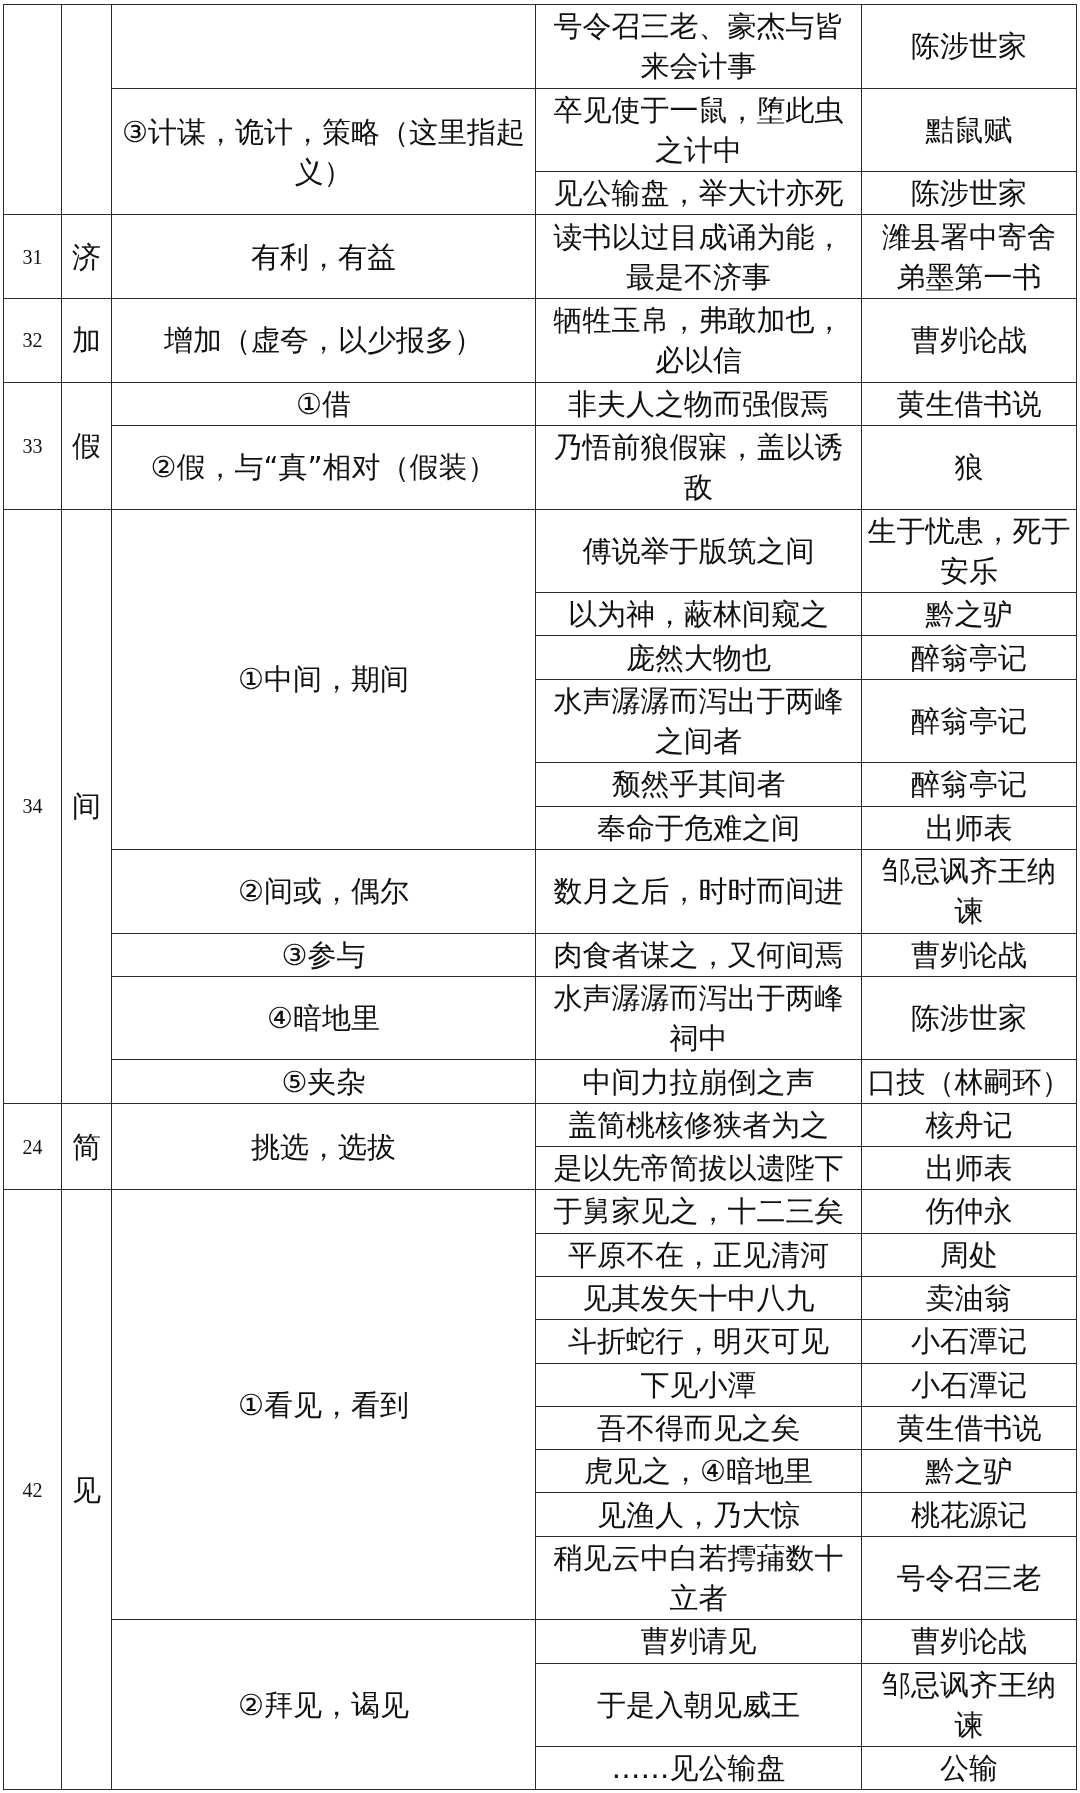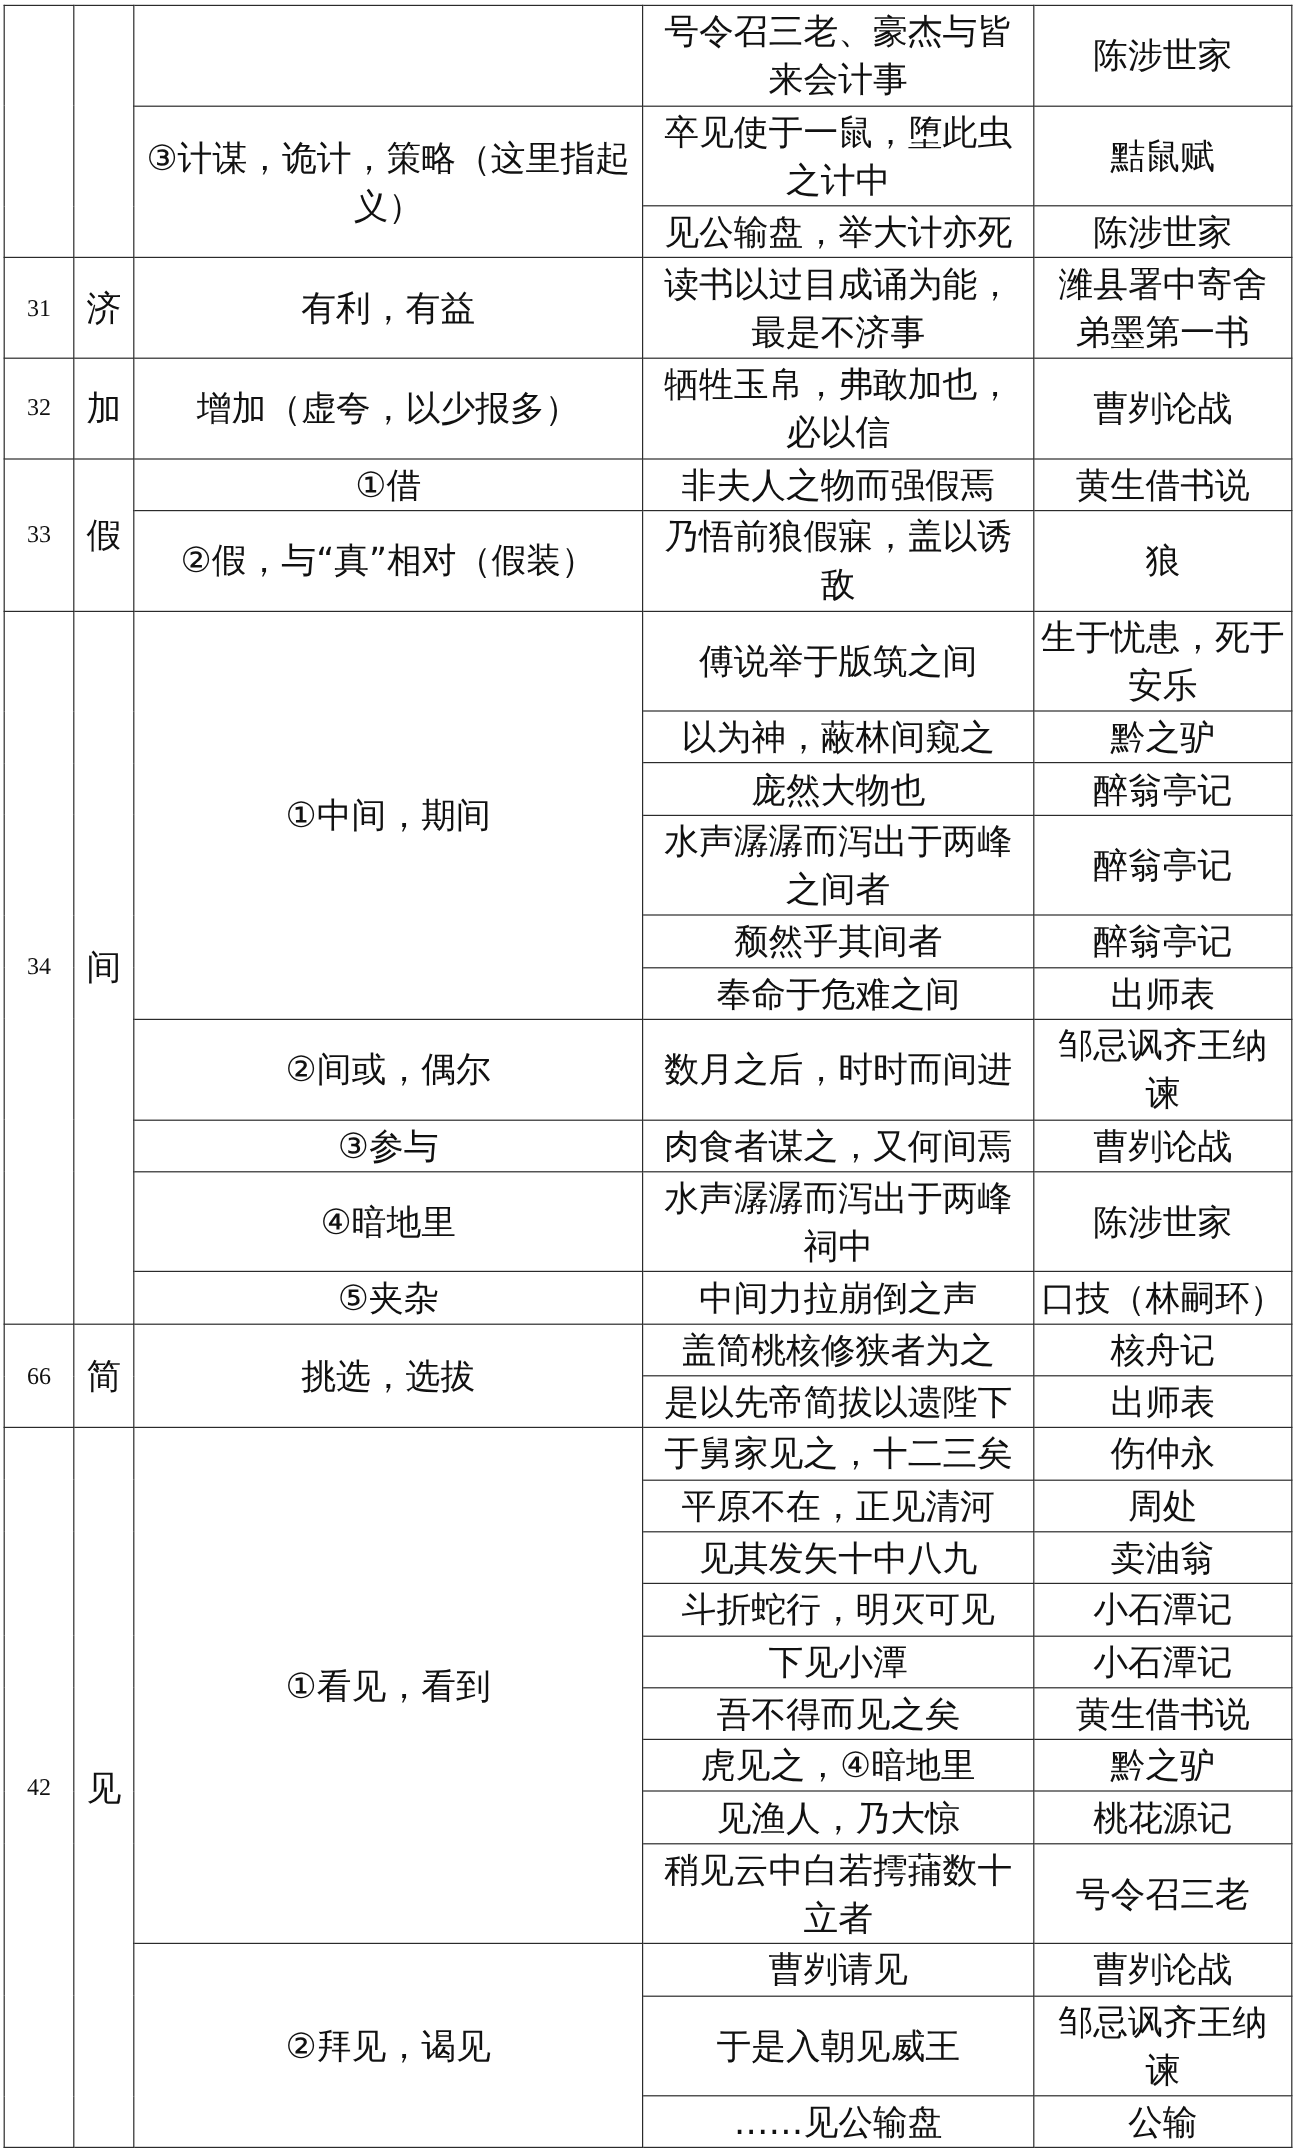--- a/index.html
+++ b/index.html
@@ -150,21 +150,21 @@
 祠中</td>
       <td>陈涉世家</td>
     </tr>
     <tr class="s">
       <td>⑤夹杂</td>
       <td>中间力拉崩倒之声</td>
       <td>口技（林嗣环）</td>
     </tr>
 
     <tr class="s">
-      <td class="num" rowspan="2">66</td>
+      <td class="num" rowspan="2">24</td>
       <td rowspan="2">简</td>
       <td rowspan="2">挑选，选拔</td>
       <td>盖简桃核修狭者为之</td>
       <td>核舟记</td>
     </tr>
     <tr class="s">
       <td>是以先帝简拔以遗陛下</td>
       <td>出师表</td>
     </tr>
 

